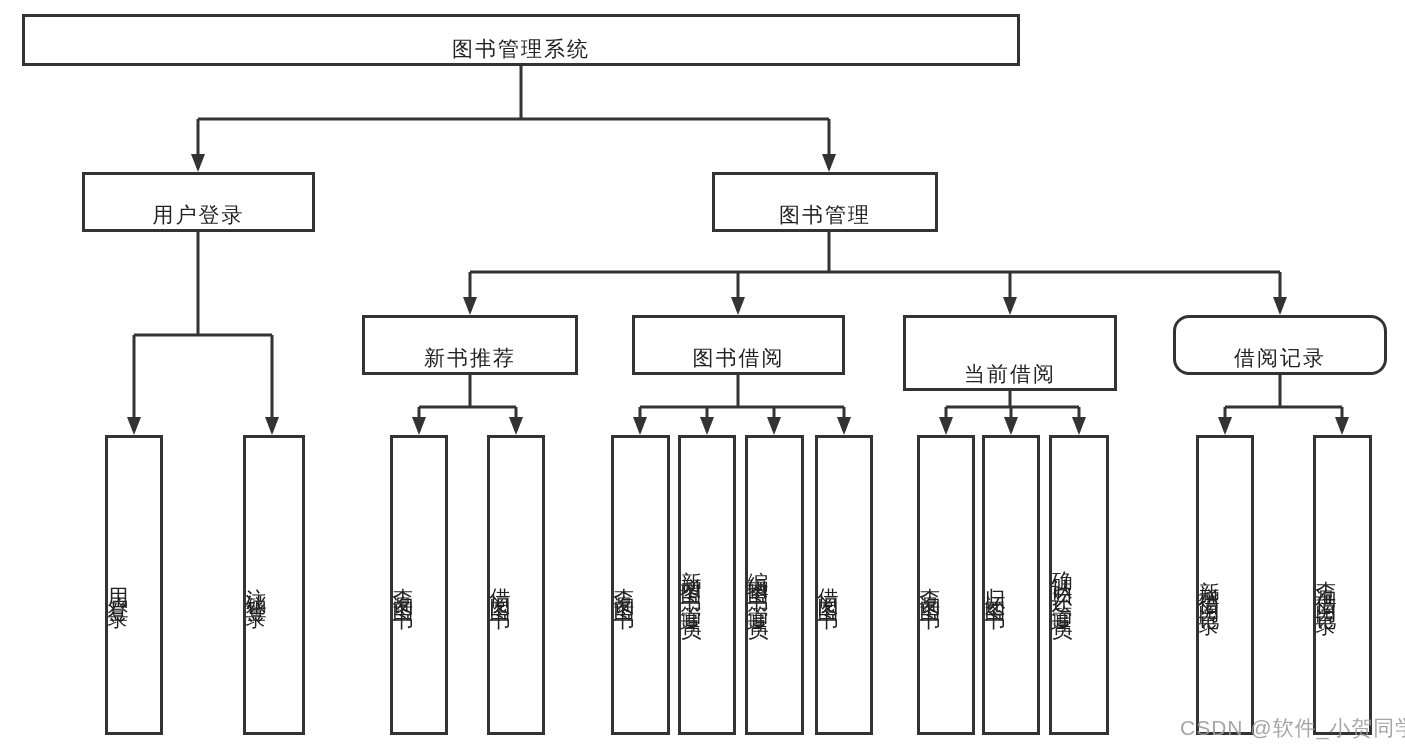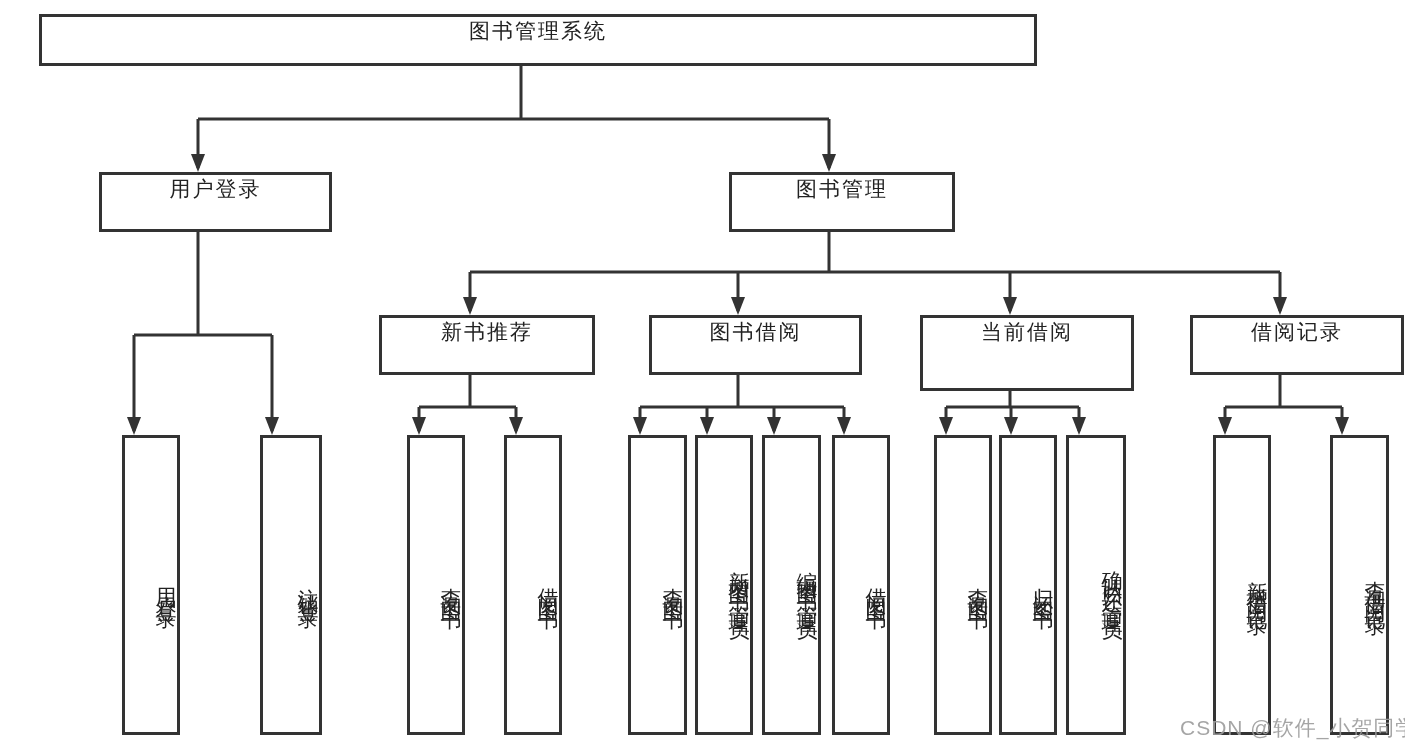--- a/index.html
+++ b/index.html
@@ -20,25 +20,24 @@
     left: 0;
     top: 0;
     z-index: 1;
   }
   .node {
     position: absolute;
     box-sizing: border-box;
     border: 3px solid #333333;
     background: #ffffff;
     display: flex;
-    align-items: flex-start;
+    align-items: flex-end;
     justify-content: center;
     color: #222222;
     z-index: 2;
-    margin-left: 17px;
   }
   .node.h {
     font-size: 21px;
     letter-spacing: 2px;
     white-space: nowrap;
   }
   .node.v {
     writing-mode: vertical-rl;
     font-size: 21px;
     letter-spacing: 7px;
@@ -46,21 +45,21 @@
   }
   
   .n-root   { left: 22px;   top: 14px;  width: 998px; height: 52px; }
   
   .n-userlogin { left: 82px;  top: 172px; width: 233px; height: 60px; }
   .n-bookmgmt  { left: 712px; top: 172px; width: 226px; height: 60px; }
   
   .n-newbooks  { left: 362px;  top: 315px; width: 216px; height: 60px; }
   .n-borrowing { left: 632px;  top: 315px; width: 213px; height: 60px; }
   .n-current   { left: 903px;  top: 315px; width: 214px; height: 76px; }
-  .n-records   { left: 1173px; top: 315px; width: 214px; height: 60px; }
+  .n-records   { left: 1173px; top: 315px; width: 214px; height: 60px; border-radius: 16px; }
   
   .leaf { top: 435px; height: 300px; }
   .n-login        { left: 105px;  width: 58px; }
   .n-logout       { left: 243px;  width: 62px; }
   .n-nb-query     { left: 390px;  width: 58px; }
   .n-nb-borrow    { left: 487px;  width: 58px; }
   .n-bb-query     { left: 611px;  width: 59px; }
   .n-bb-add       { left: 678px;  width: 58px; }
   .n-bb-edit      { left: 745px;  width: 59px; }
   .n-bb-borrow    { left: 815px;  width: 58px; }

